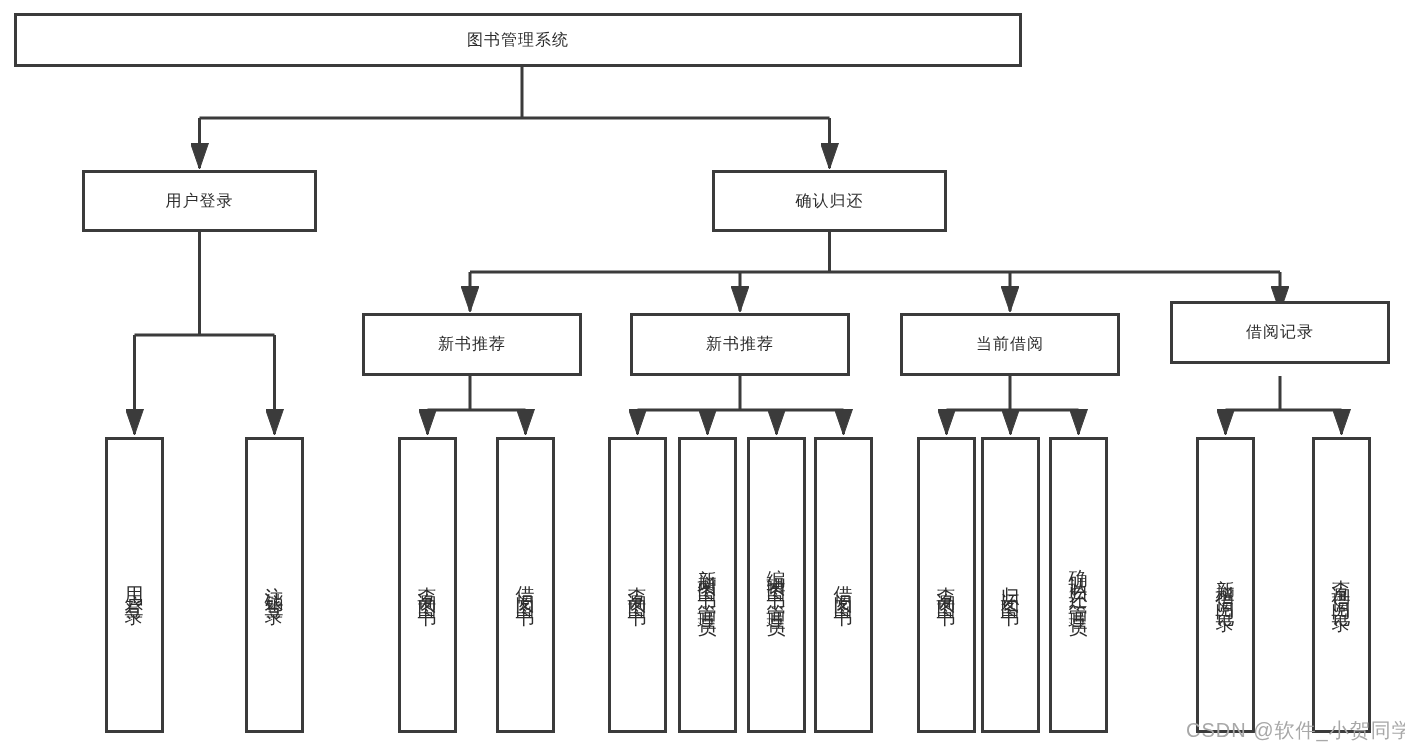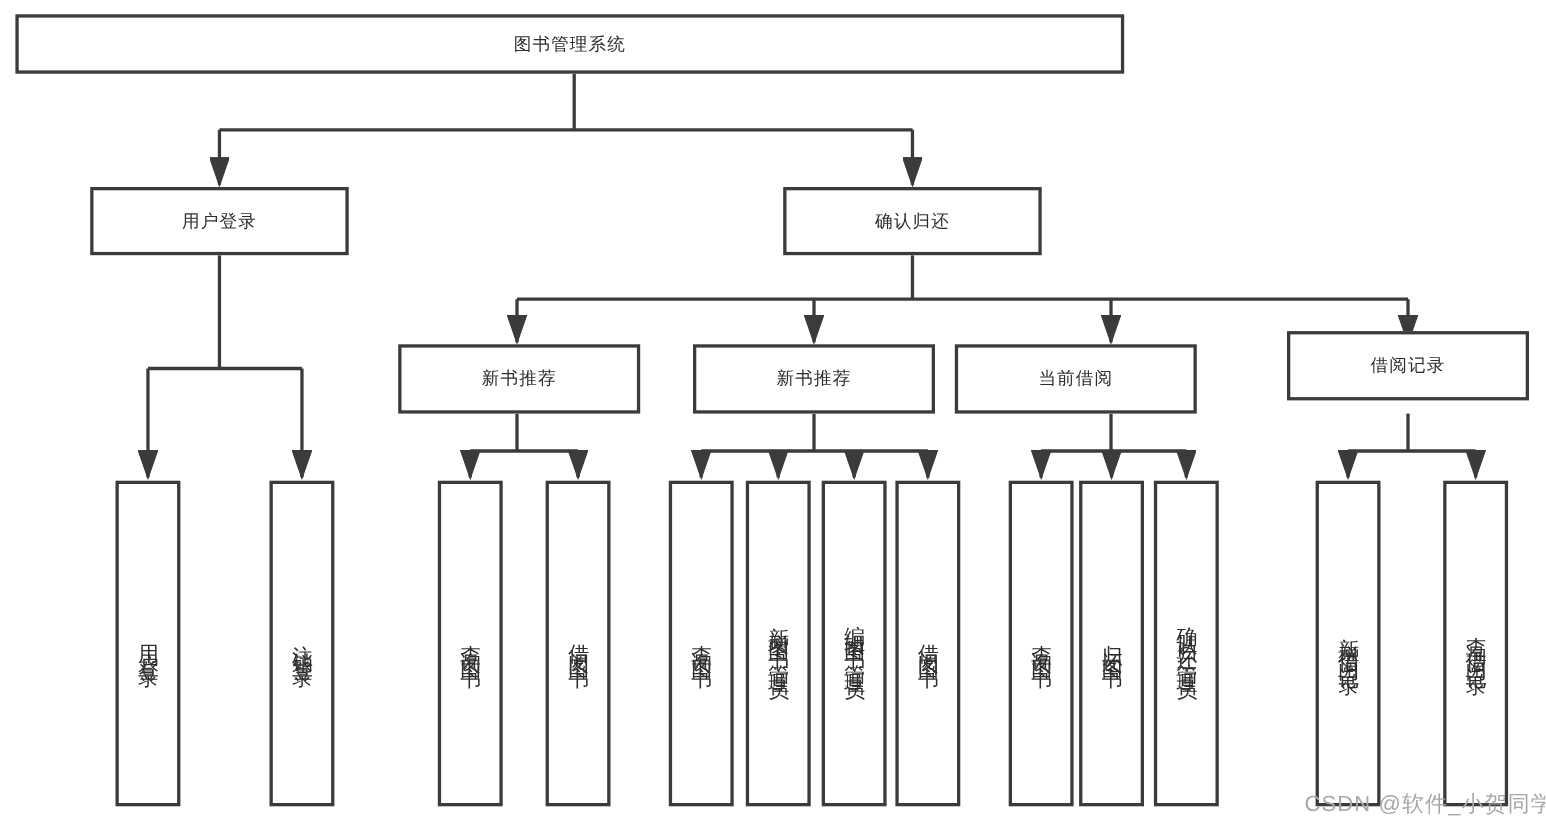--- a/index.html
+++ b/index.html
@@ -126,21 +126,21 @@
   <div class="hbox" style="left:712px;top:170px;width:235px;height:62px;">
     <span>确认归还</span>
   </div>
 
   <div class="hbox" style="left:362px;top:313px;width:220px;height:63px;">
     <span>新书推荐</span>
   </div>
   <div class="hbox" style="left:630px;top:313px;width:220px;height:63px;">
     <span>新书推荐</span>
   </div>
-  <div class="hbox" style="left:868px;top:313px;width:220px;height:63px;">
+  <div class="hbox" style="left:900px;top:313px;width:220px;height:63px;">
     <span>当前借阅</span>
   </div>
   <div class="hbox" style="left:1170px;top:301px;width:220px;height:63px;">
     <span>借阅记录</span>
   </div>
 
   <div class="vbox" style="left:105px;">
     <span class="vtext">用户登录</span>
   </div>
   <div class="vbox" style="left:245px;">

